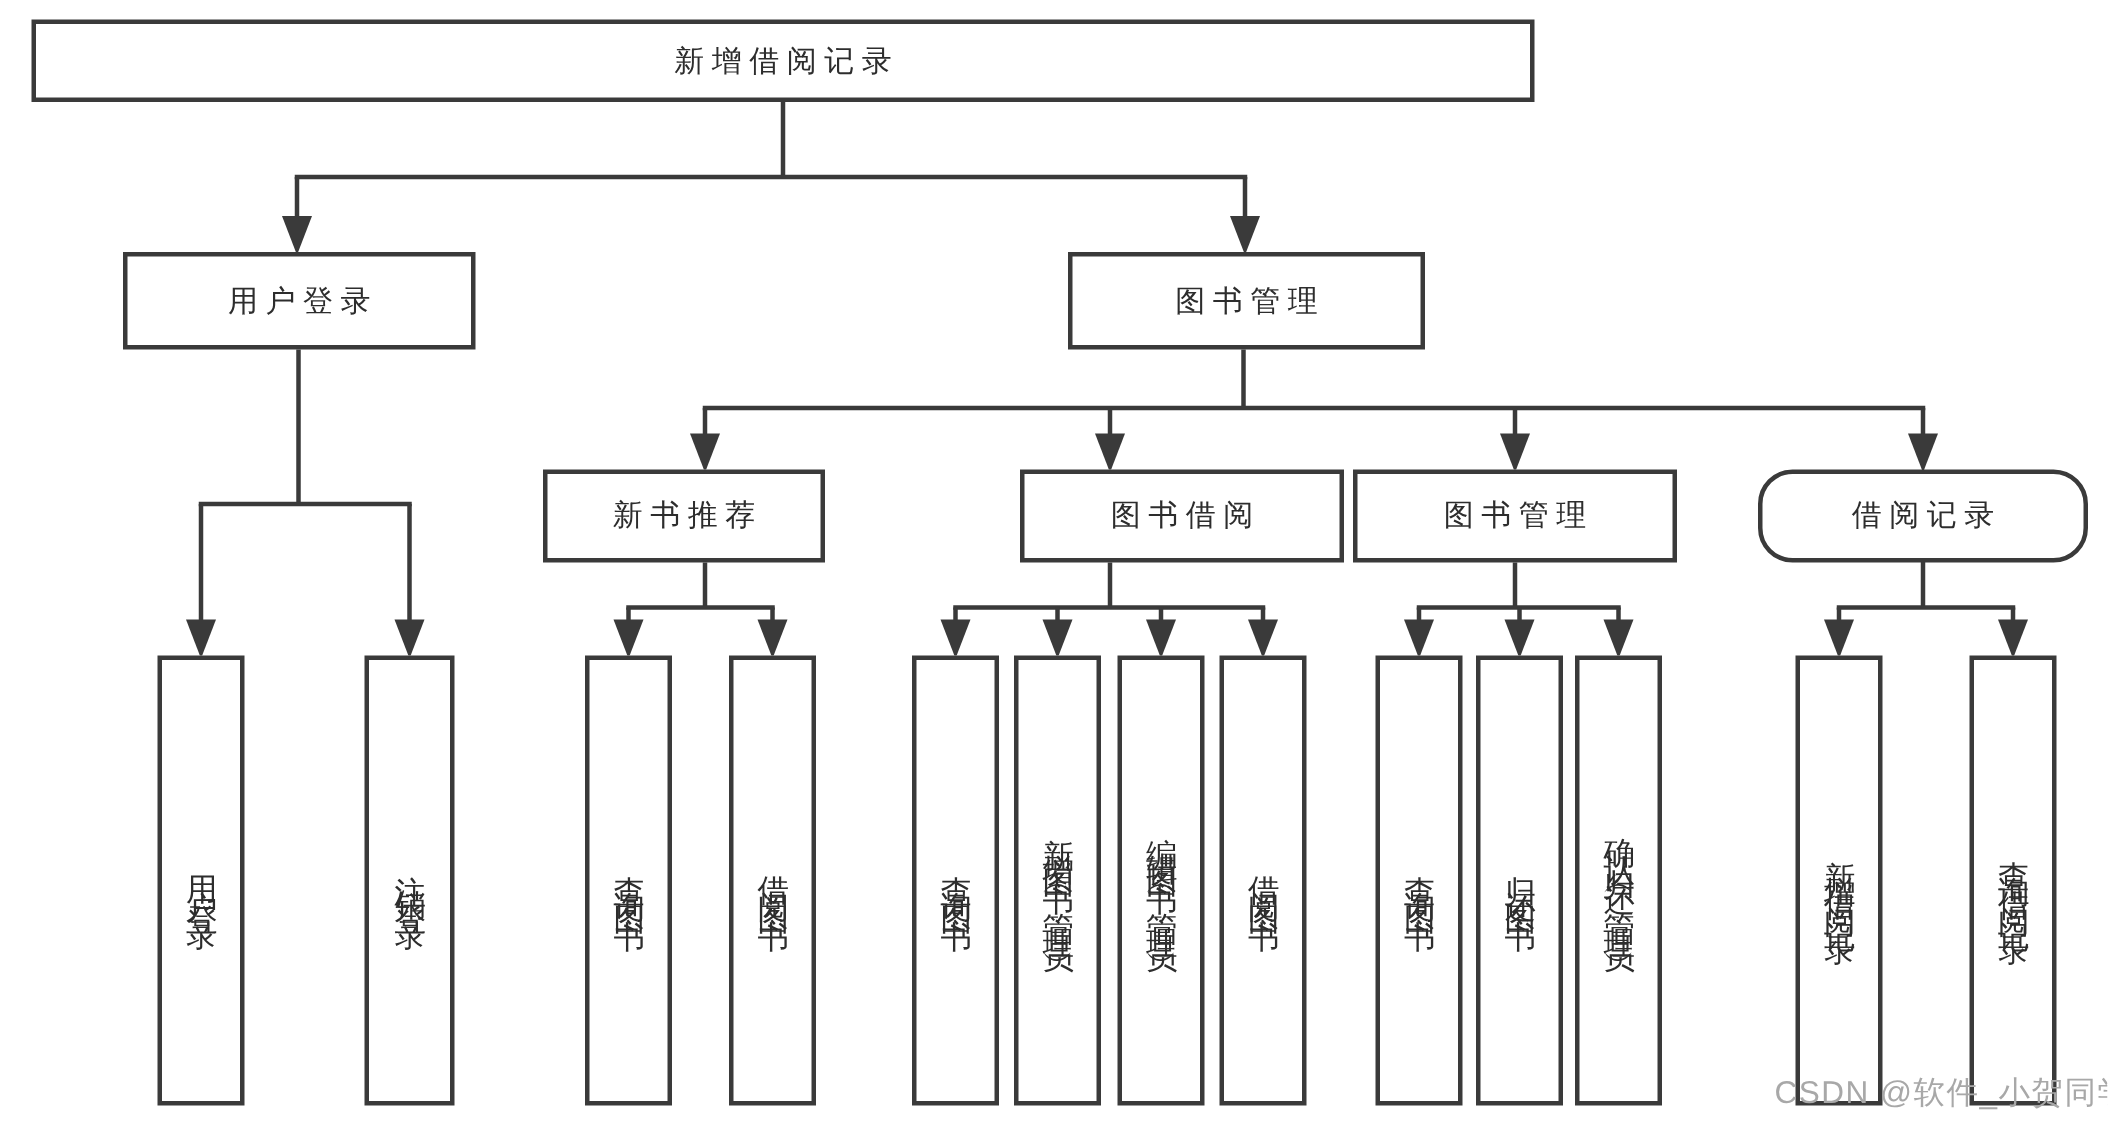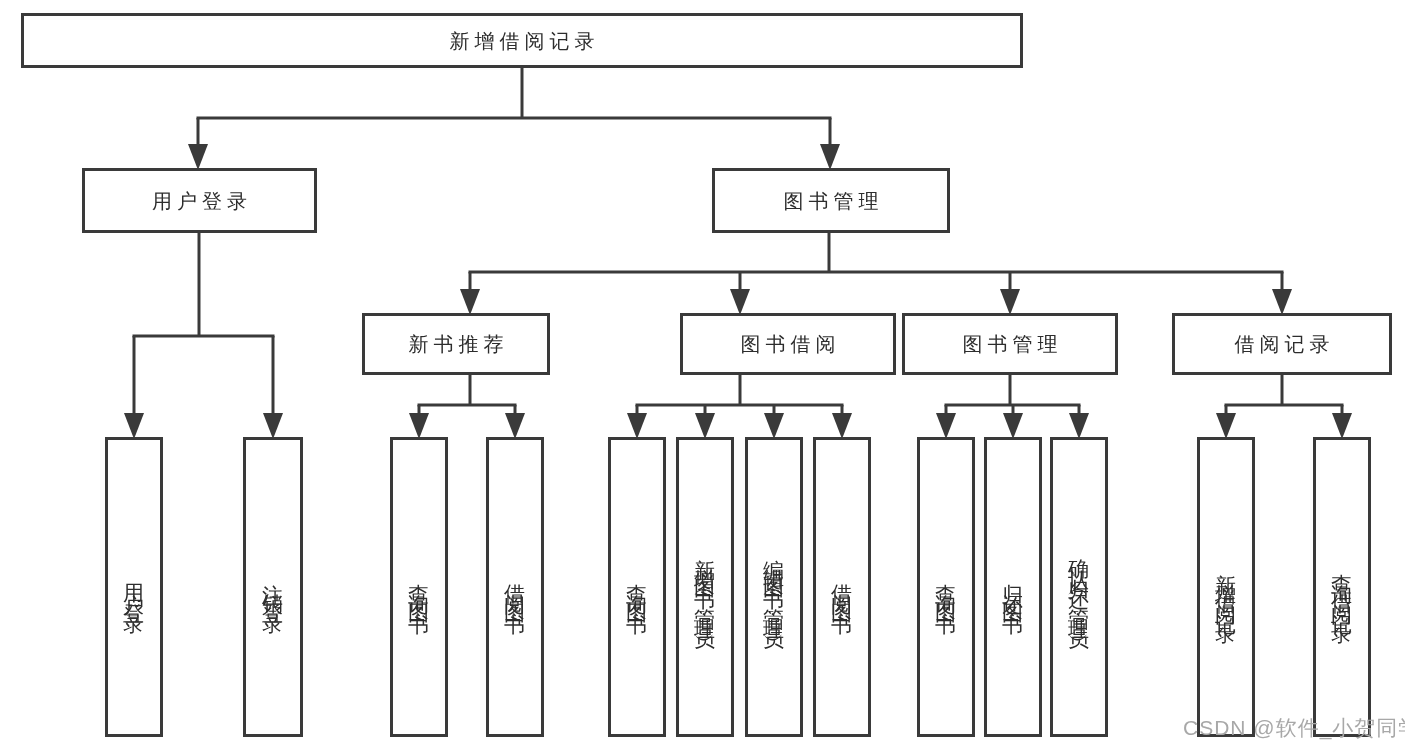--- a/index.html
+++ b/index.html
@@ -147,21 +147,21 @@
 
   <div class="node" style="left:362px;top:313px;width:188px;height:62px;">
     <span class="hlabel">新书推荐</span>
   </div>
   <div class="node" style="left:632px;top:313px;width:216px;height:62px;margin-left:48px;">
     <span class="hlabel">图书借阅</span>
   </div>
   <div class="node" style="left:902px;top:313px;width:216px;height:62px;">
     <span class="hlabel">图书管理</span>
   </div>
-  <div class="node" style="left:1172px;top:313px;width:220px;height:62px;">
+  <div class="node" style="left:1172px;top:313px;width:220px;height:62px;border-radius:23px;">
     <span class="hlabel">借阅记录</span>
   </div>
 
   <div class="node vnode" style="left:105px;top:437px;">
     <span class="vlabel">用户登录</span>
   </div>
   <div class="node vnode" style="left:243px;top:437px;width:60px;">
     <span class="vlabel">注销登录</span>
   </div>
 

